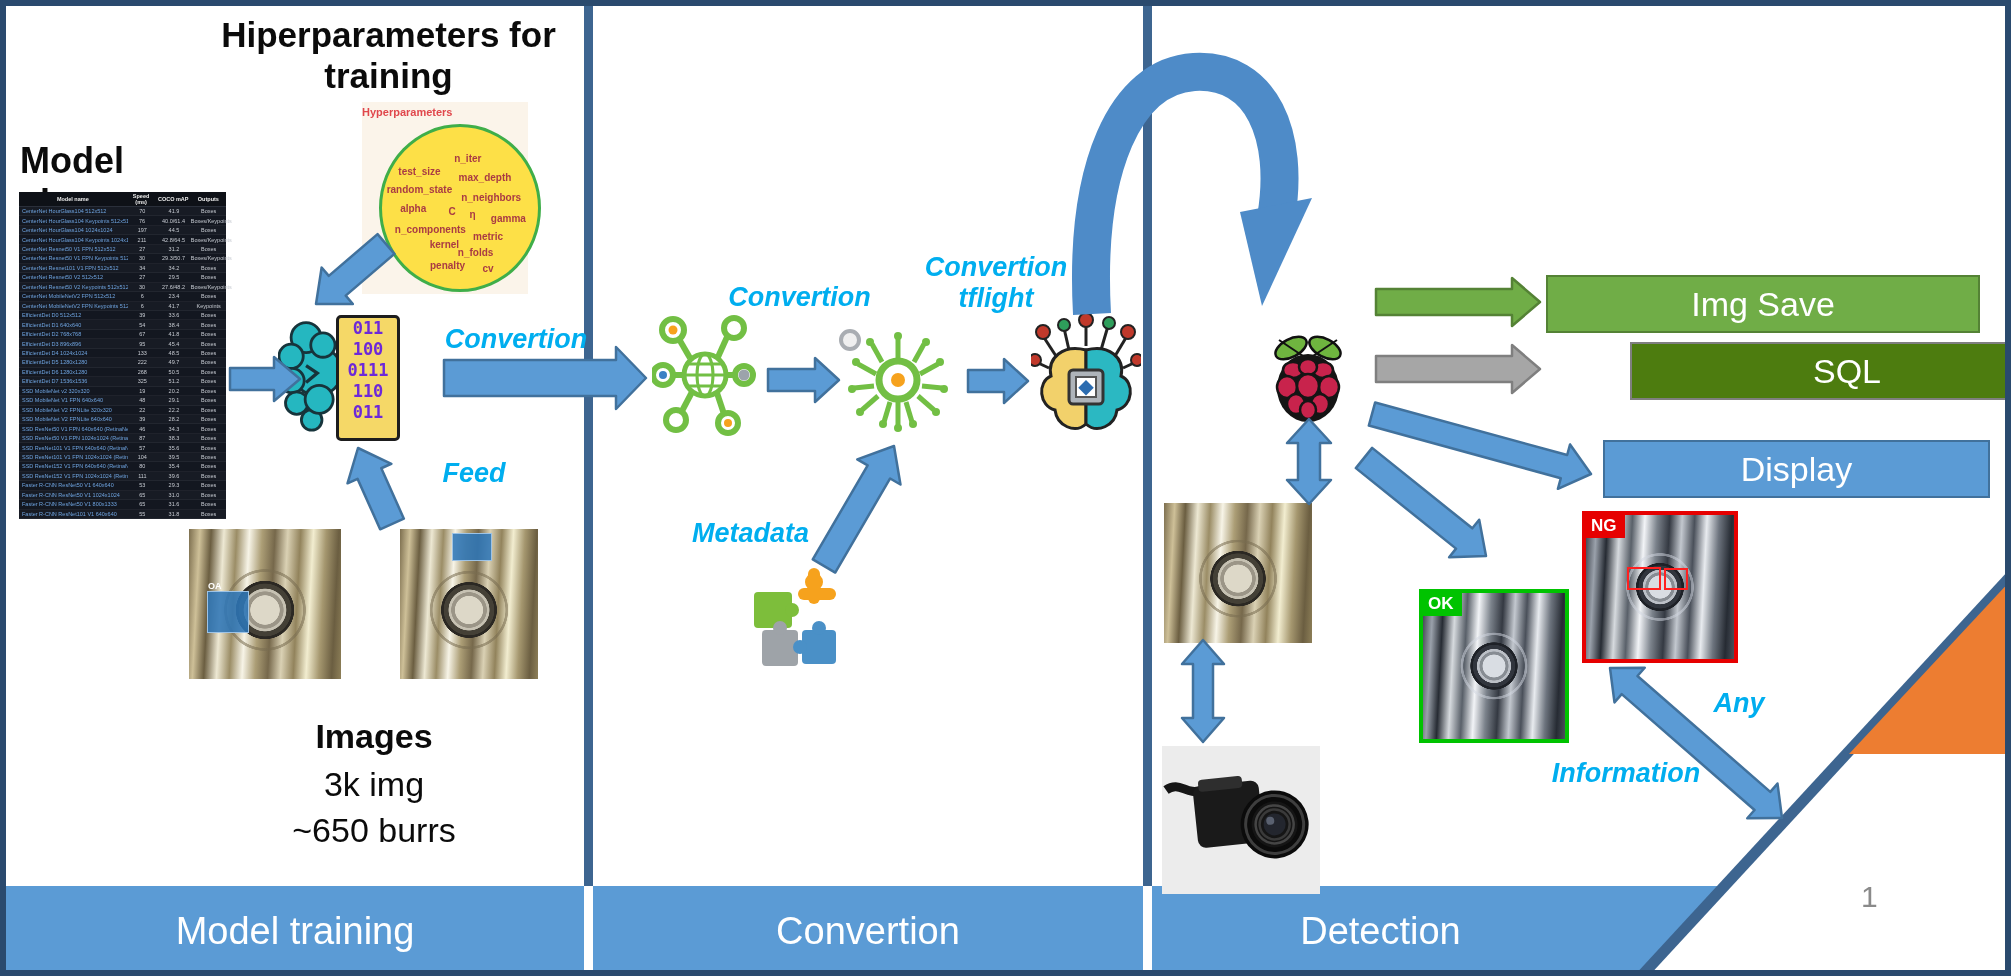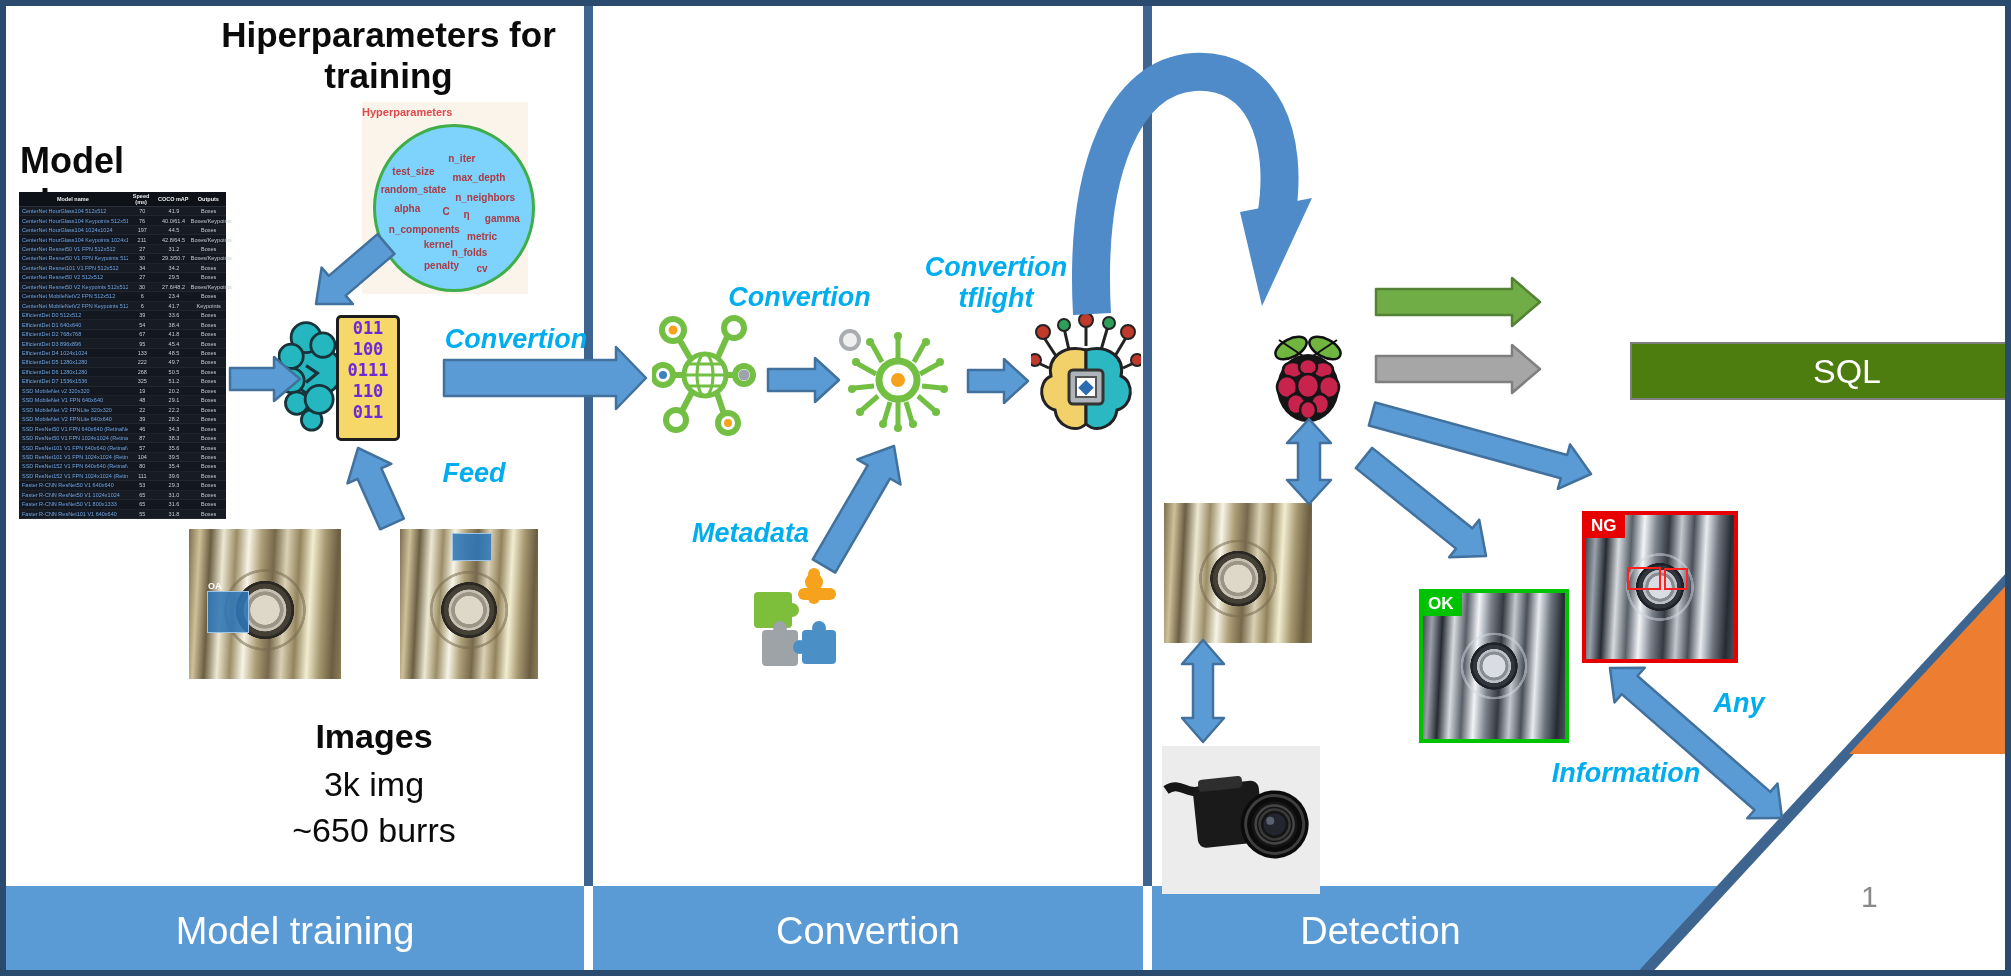--- a/index.html
+++ b/index.html
@@ -25,21 +25,21 @@
   .t-row:nth-child(odd){background:#171B24;}
   .t-row:nth-child(even){background:#131720;}
   .c-name{width:52%;padding-left:3px;color:#6EA3DF;white-space:nowrap;overflow:hidden;}
   .c-speed{width:14%;text-align:center;}
   .c-map{width:17%;text-align:center;}
   .c-out{width:17%;text-align:center;}
   .t-head .c-name{color:#EDEDED;text-align:center;padding-left:0;}
   
   .hyperfig{position:absolute;left:356px;top:96px;width:166px;height:192px;background:#FBF4EA;}
   .hyperfig .fig-title{position:absolute;left:0;right:0;top:4px;text-align:left;color:#E0474C;font-size:11px;font-weight:bold;}
-  .hypercircle{position:absolute;left:11px;top:22px;width:156px;height:162px;border:3px solid #3FAE49;border-radius:50%;background:#7dd3fc;}
+  .hypercircle{position:absolute;left:17px;top:22px;width:156px;height:162px;border:3px solid #3FAE49;border-radius:50%;background:#fde047;}
   .hterm{position:absolute;transform:translate(-50%,-50%);color:#A93B44;font-weight:bold;font-size:10px;white-space:nowrap;}
   
   .brainbin{position:absolute;left:272px;top:303px;width:122px;height:132px;display:flex;}
   .binpanel{width:62px;height:120px;margin-top:6px;background:#F5D867;border:3px solid #1d1d1d;border-radius:5px;
     font-family:"DejaVu Sans Mono",monospace;font-weight:bold;color:#6d28d9;font-size:17px;line-height:21px;text-align:center;}
   
   .photo{position:absolute;overflow:hidden;}
   .metal-gold{background:
     radial-gradient(circle at 50% 54%, #ddd8c8 0 13%, #9b9587 13.5% 16.5%, #c6c1b2 17% 19%, #444036 19.5% 23.5%, #2b2823 24% 26%, rgba(0,0,0,0) 26.5%),
     radial-gradient(circle at 50% 54%, rgba(0,0,0,0) 0 34%, rgba(120,108,80,0.55) 34.5% 36.5%, rgba(0,0,0,0) 37%),
@@ -467,22 +467,28 @@
       <ellipse cx="49" cy="33" rx="9" ry="8"></ellipse>
       <ellipse cx="28" cy="53" rx="10" ry="11"></ellipse>
       <ellipse cx="70" cy="53" rx="10" ry="11"></ellipse>
       <ellipse cx="49" cy="52" rx="11" ry="12"></ellipse>
       <ellipse cx="37" cy="70" rx="9" ry="10"></ellipse>
       <ellipse cx="61" cy="70" rx="9" ry="10"></ellipse>
       <ellipse cx="49" cy="76" rx="8" ry="9"></ellipse>
     </g>
   </svg>
 
+  <div class="bar-box" style="left:1540px;top:269px;width:430px;height:54px;background:#70AD47;border:2px solid #548235;">
+    <span>Img Save</span>
+  </div>
   <div class="bar-box" style="left:1600px;top:336px;width:430px;height:54px;background:#4d7c0f;border:2px solid #7F7F7F;margin-left:24px;">
     <span>SQL</span>
+  </div>
+  <div class="bar-box" style="left:1597px;top:434px;width:383px;height:54px;background:#5B9BD5;border:2px solid #41719C;">
+    <span>Display</span>
   </div>
 
   <div class="photo metal-gold" style="left:1158px;top:497px;width:148px;height:140px;"></div>
 
   <div class="photo metal-steel" style="left:1576px;top:505px;width:148px;height:144px;border:4px solid #E60000;">
     <span class="verdict" style="background:#E60000;">NG</span>
     <div class="red-inner" style="left:28%;top:36%;width:20%;height:13%;"></div>
     <div class="red-inner" style="left:53%;top:37%;width:13%;height:12%;"></div>
   </div>
   <div class="photo metal-steel" style="left:1413px;top:583px;width:142px;height:146px;border:4px solid #00C300;">

